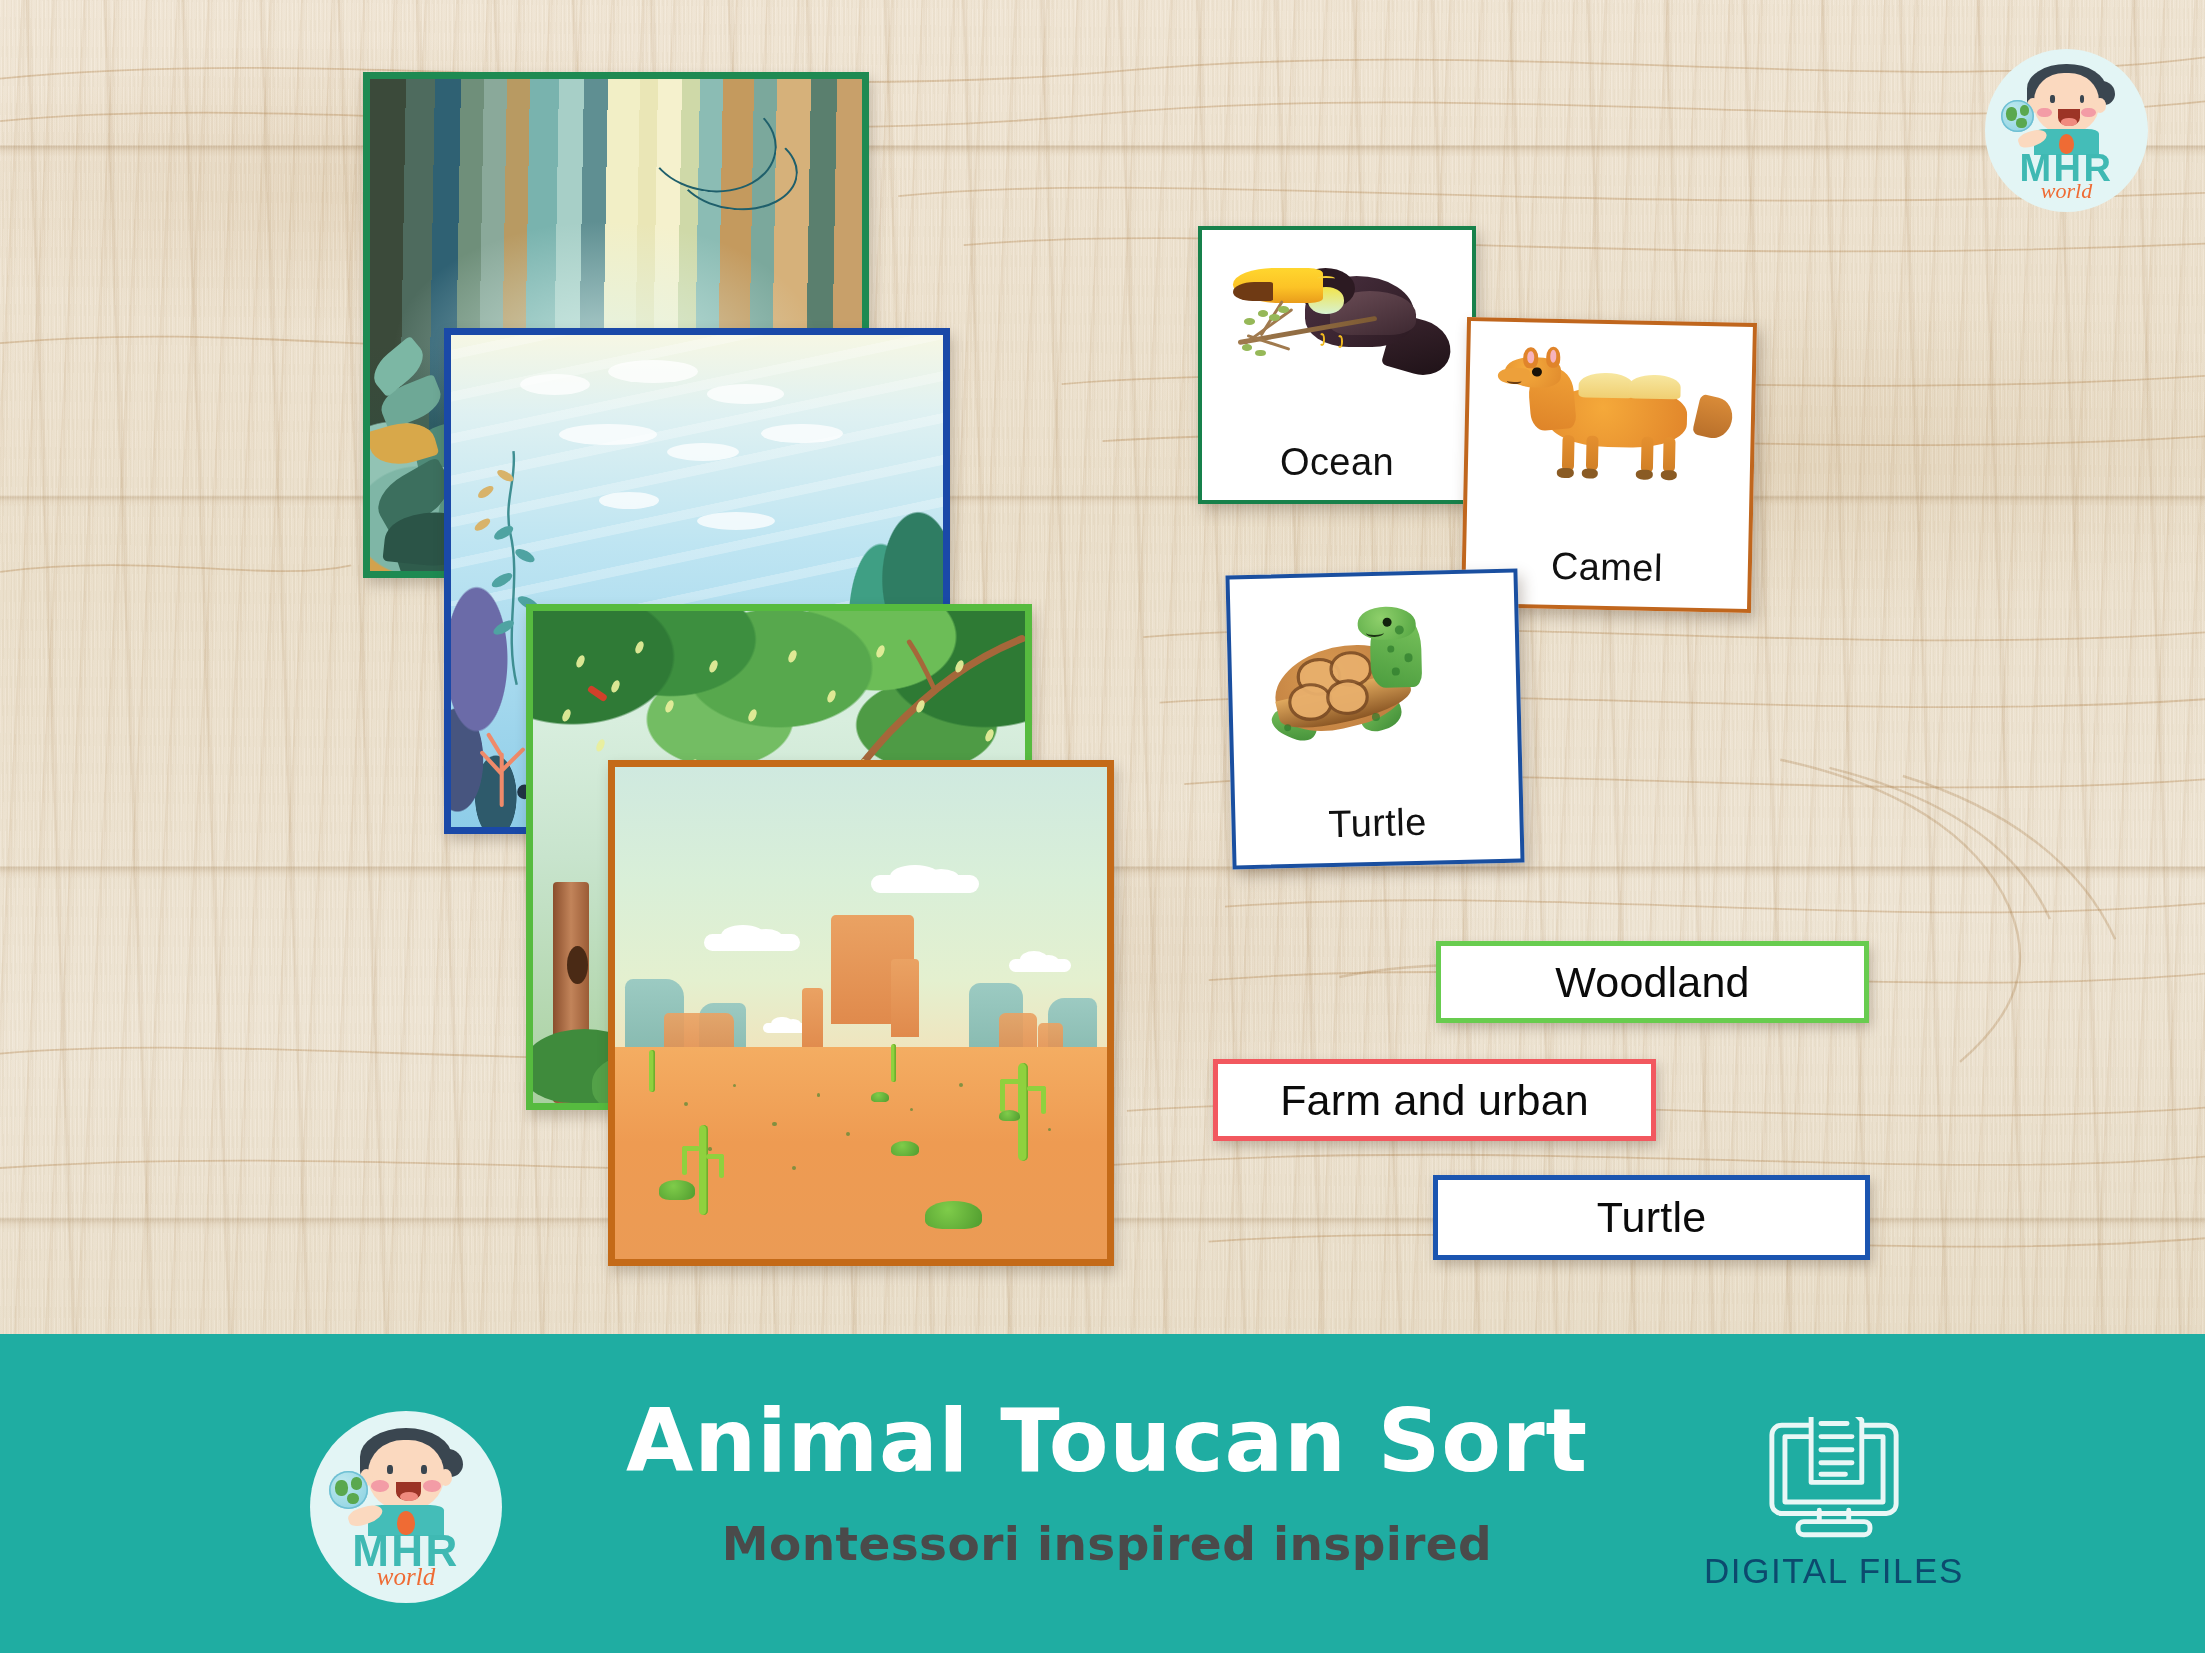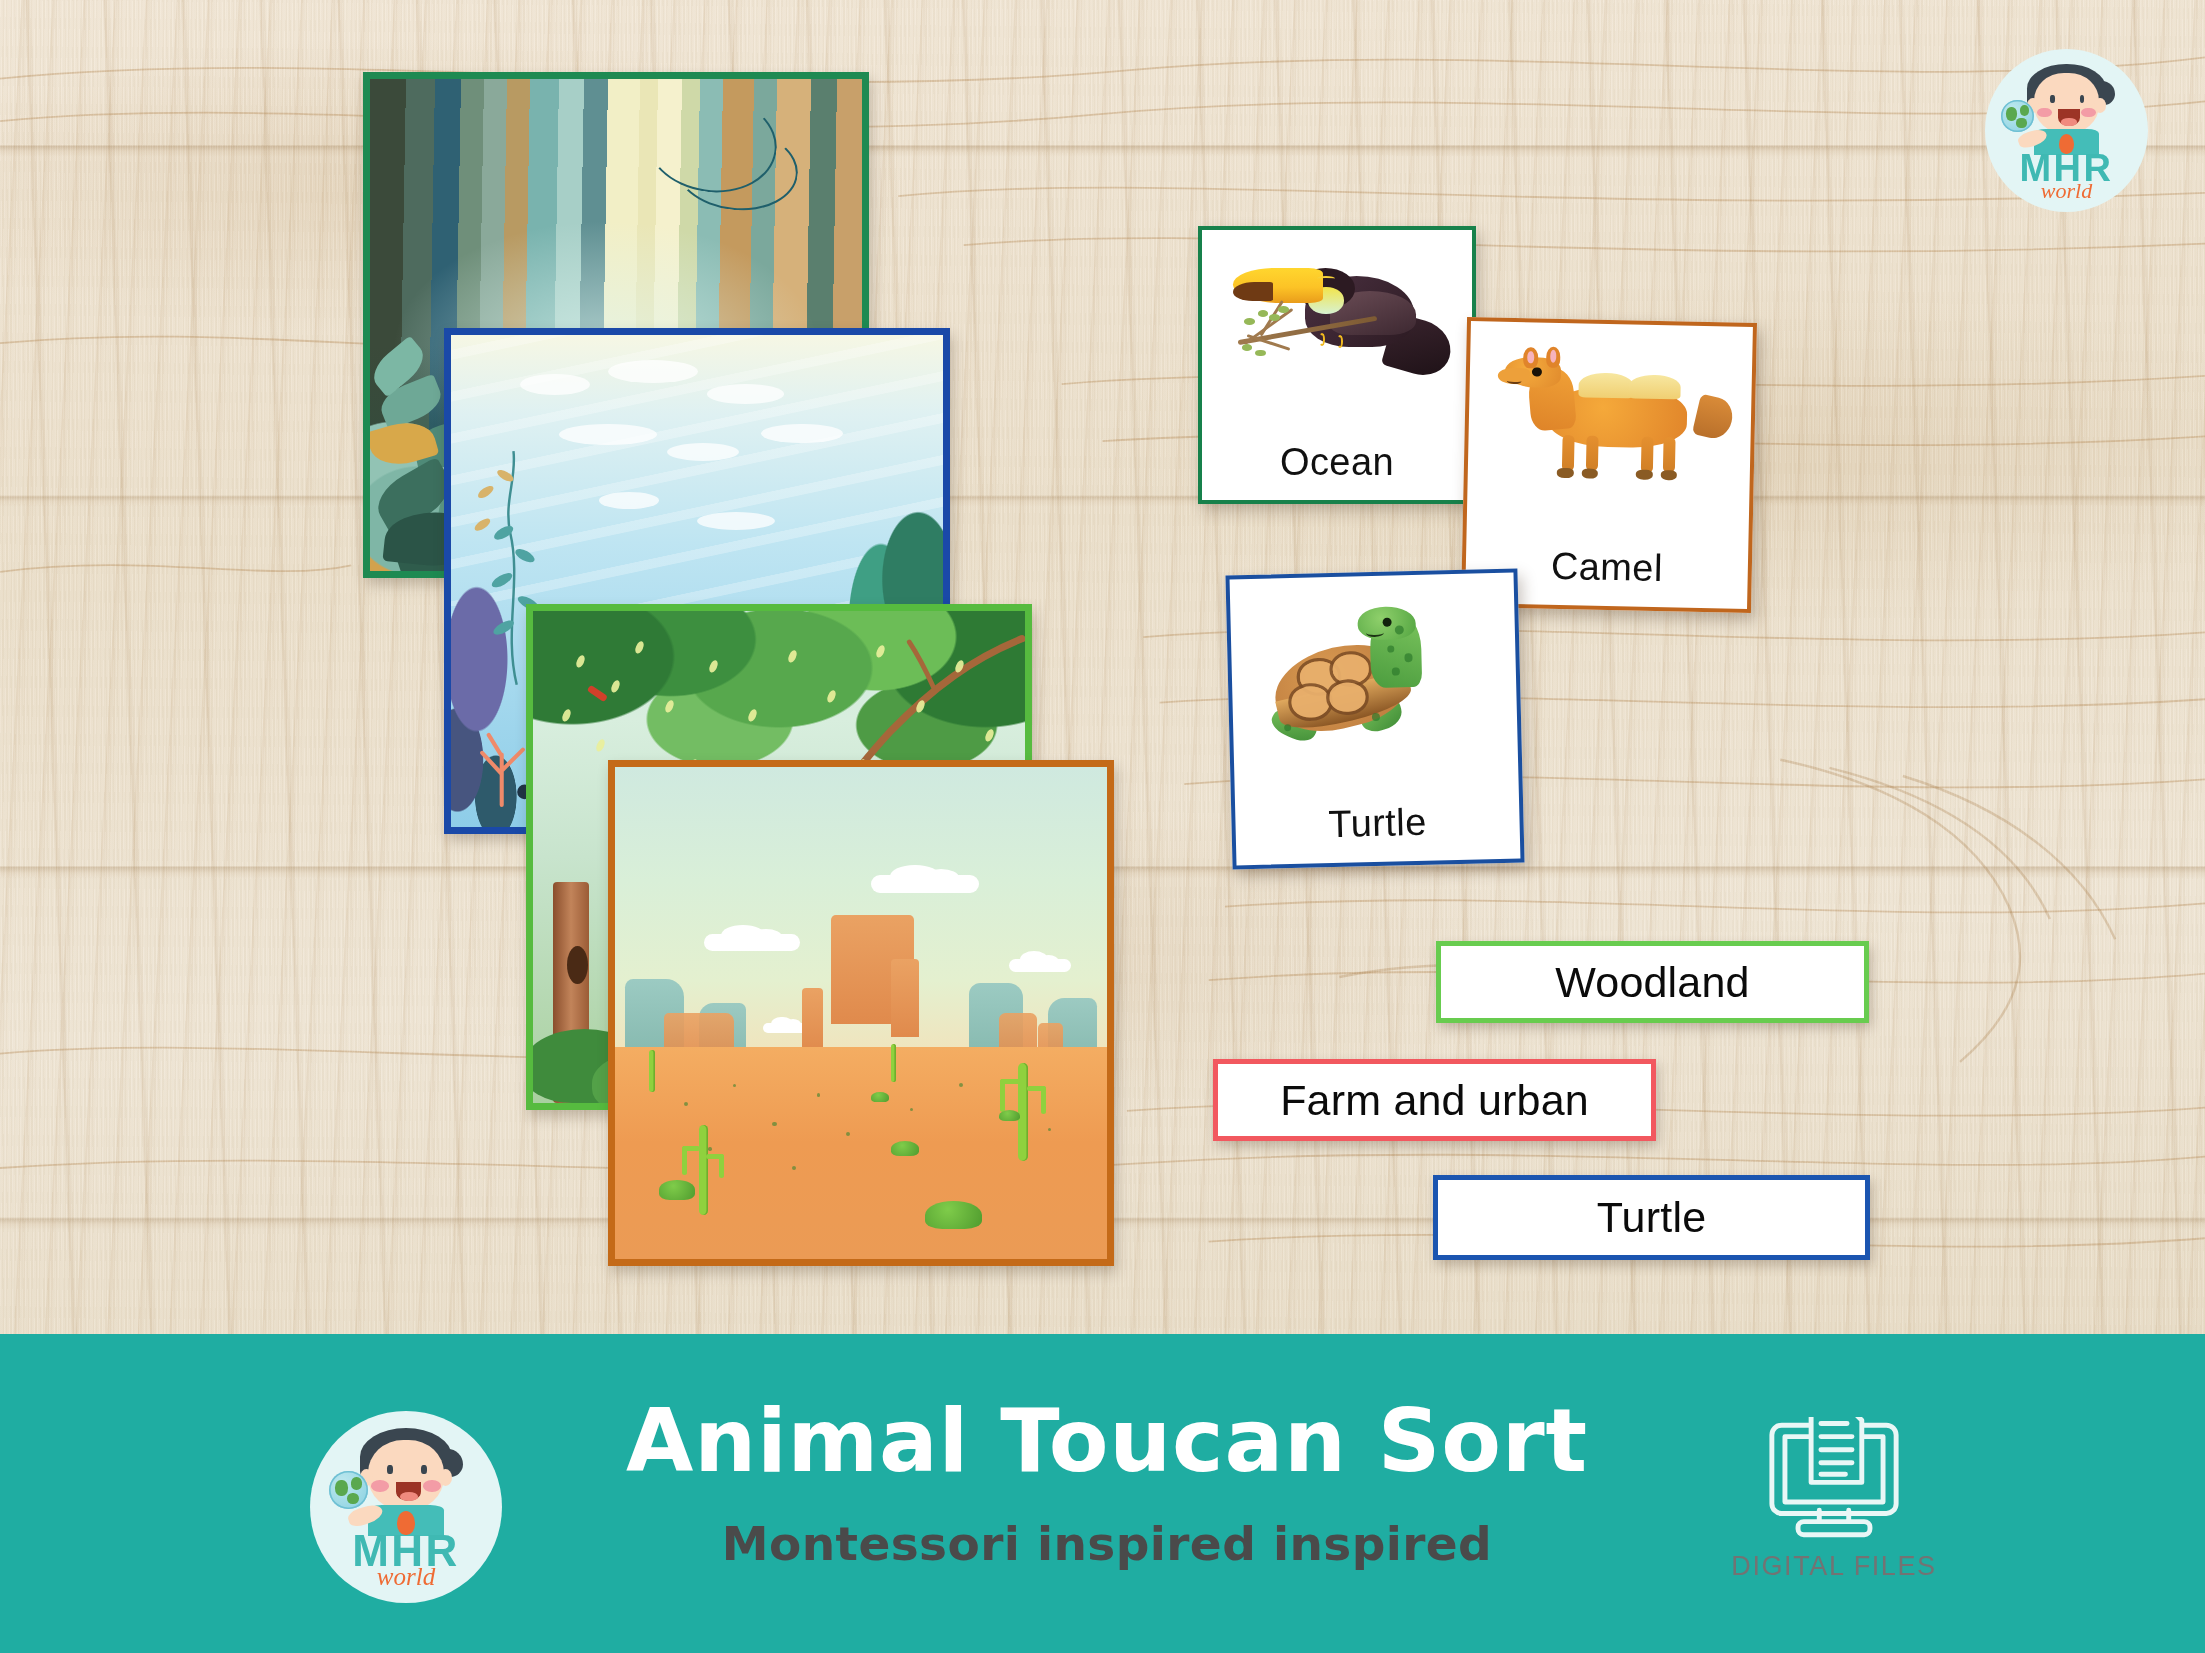--- a/index.html
+++ b/index.html
@@ -311,22 +311,22 @@
 
   
   #banner{ position:absolute; left:0; top:1334px; width:2205px; height:320px; background:#1fada2; }
   #banner-title{ position:absolute; left:572px; top:1398px; width:1070px; text-align:center;
       font-family:"DejaVu Sans", sans-serif; font-weight:bold; font-size:87px;
       color:#fff; letter-spacing:0.8px; line-height:1; }
   #banner-subtitle{ position:absolute; left:572px; top:1520px; width:1070px; text-align:center;
       font-family:"DejaVu Sans", sans-serif; font-weight:bold; font-size:47px;
       color:#4a4a4a; letter-spacing:0.4px; line-height:1; }
   #digital-files{ position:absolute; left:1683px; top:1417px; width:302px; text-align:center; }
-  #df-label{ margin-top:9.8px; color:#737373; font-family:"Liberation Sans", sans-serif;
-      font-size:27px; letter-spacing:1.6px; }
+  #df-label{ margin-top:9.8px; color:#0c4a6e; font-family:"Liberation Sans", sans-serif;
+      font-size:35px; letter-spacing:1.6px; }
 </style>
 </head>
 <body>
 
 <div id="wood-bg">
   <svg class="grain-curve" width="2205" height="1334" viewBox="0 0 2700 1633">
     <g fill="none" stroke="#b9915f" stroke-opacity="0.42" stroke-width="2.2">
       <path d="M0,96 C420,54 900,130 1380,86 C1850,44 2300,120 2700,70"></path>
       <path d="M0,148 C380,112 860,186 1340,140 C1820,96 2280,168 2700,124"></path>
       <path d="M1100,240 C1450,206 1900,268 2700,236"></path>

